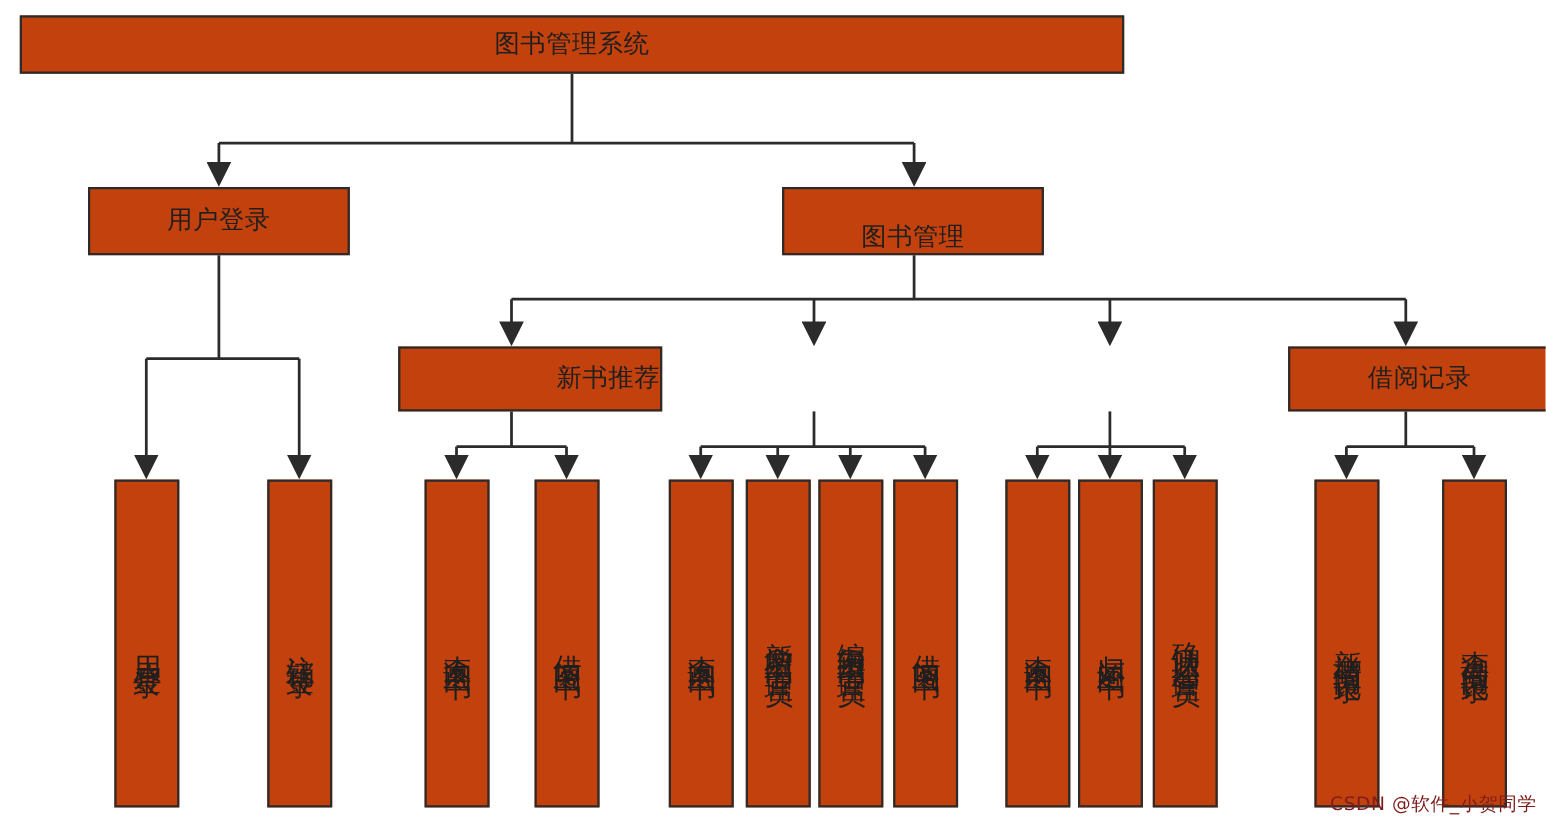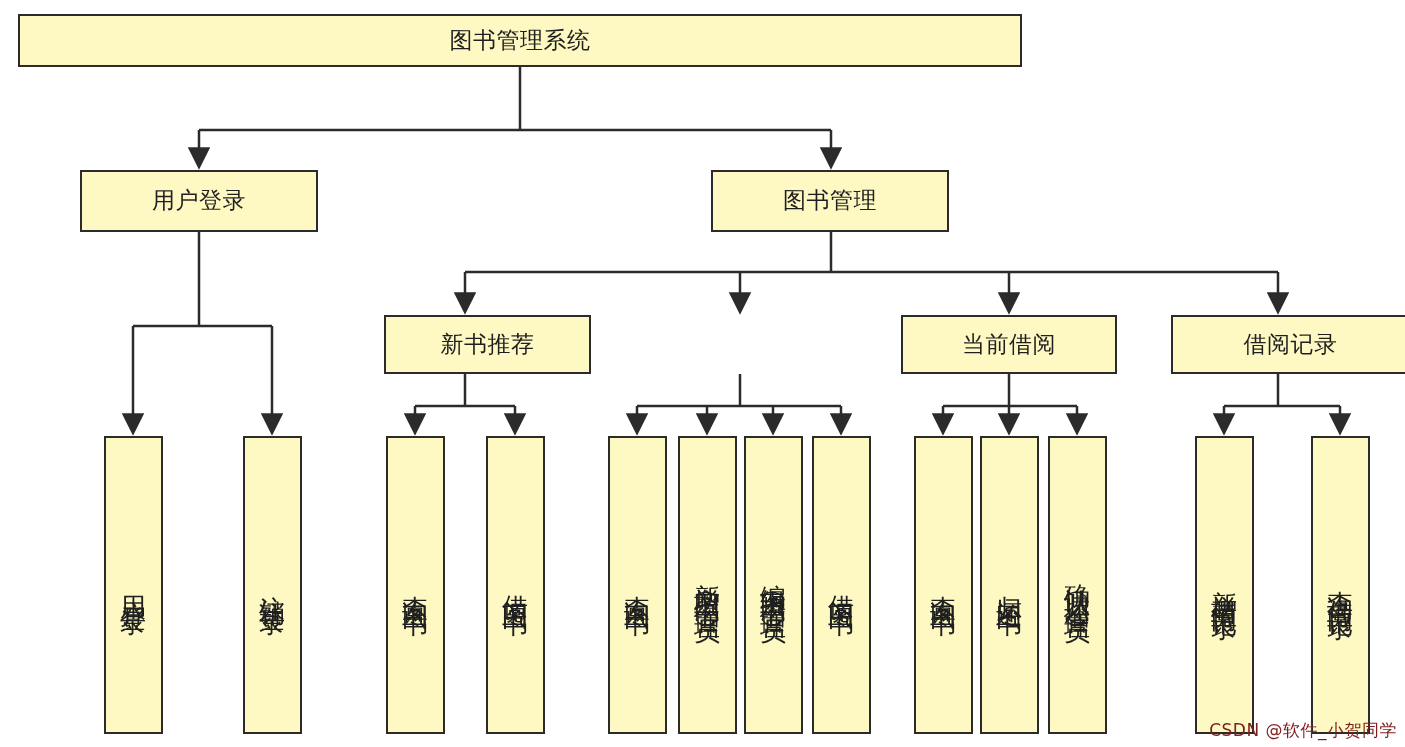--- a/index.html
+++ b/index.html
@@ -22,21 +22,21 @@
   svg#edges {
     position: absolute;
     left: 0;
     top: 0;
     width: 1405px;
     height: 747px;
   }
   .node {
     position: absolute;
     box-sizing: border-box;
-    background: #fef9c3;
+    background: #c2410c;
     border: 2.5px solid #2b2b2b;
     display: flex;
     align-items: center;
     justify-content: center;
     overflow: hidden;
   }
   .node-label {
     color: #1f1f1f;
     text-align: center;
     line-height: 1.18;
@@ -126,29 +126,26 @@
     </g>
   </svg>
 
   <div class="node root horiz" style="left:18px; top:14px; width:1004px; height:53px;">
     <span class="node-label">图书管理系统</span>
   </div>
 
   <div class="node horiz" style="left:80px; top:170px; width:238px; height:62px;">
     <span class="node-label">用户登录</span>
   </div>
-  <div class="node horiz" style="left:711px; top:170px; width:238px; height:62px;">
+  <div class="node horiz" style="left:711px; top:170px; width:238px; height:62px;align-items:flex-end;">
     <span class="node-label">图书管理</span>
   </div>
 
-  <div class="node horiz" style="left:384px; top:315px; width:207px; height:59px;">
+  <div class="node horiz" style="left:362px; top:315px; width:240px; height:59px;justify-content:flex-end;">
     <span class="node-label">新书推荐</span>
-  </div>
-  <div class="node horiz" style="left:901px; top:315px; width:216px; height:59px;">
-    <span class="node-label">当前借阅</span>
   </div>
   <div class="node horiz" style="left:1171px; top:315px; width:239px; height:59px;">
     <span class="node-label">借阅记录</span>
   </div>
 
   <div class="node vert" style="left:104px; top:436px; width:59px; height:298px;">
     <span class="node-label">用户登录</span>
   </div>
   <div class="node vert" style="left:243px; top:436px; width:59px; height:298px;">
     <span class="node-label">注销登录</span>

